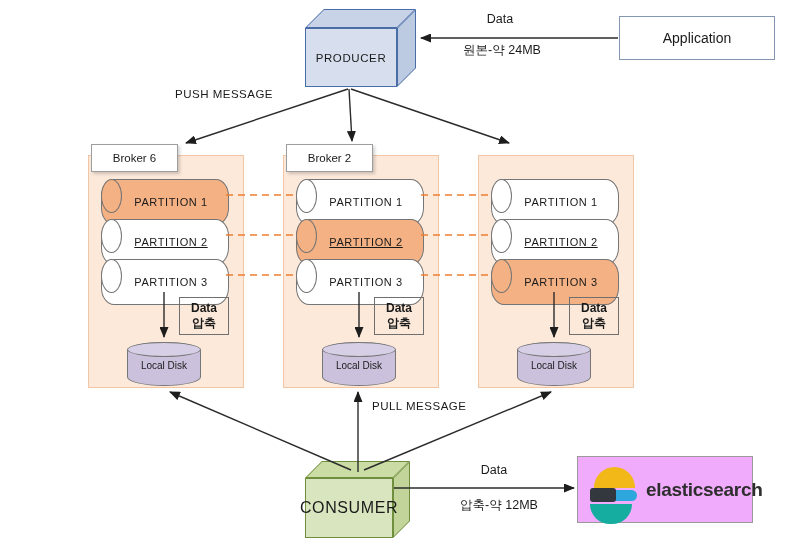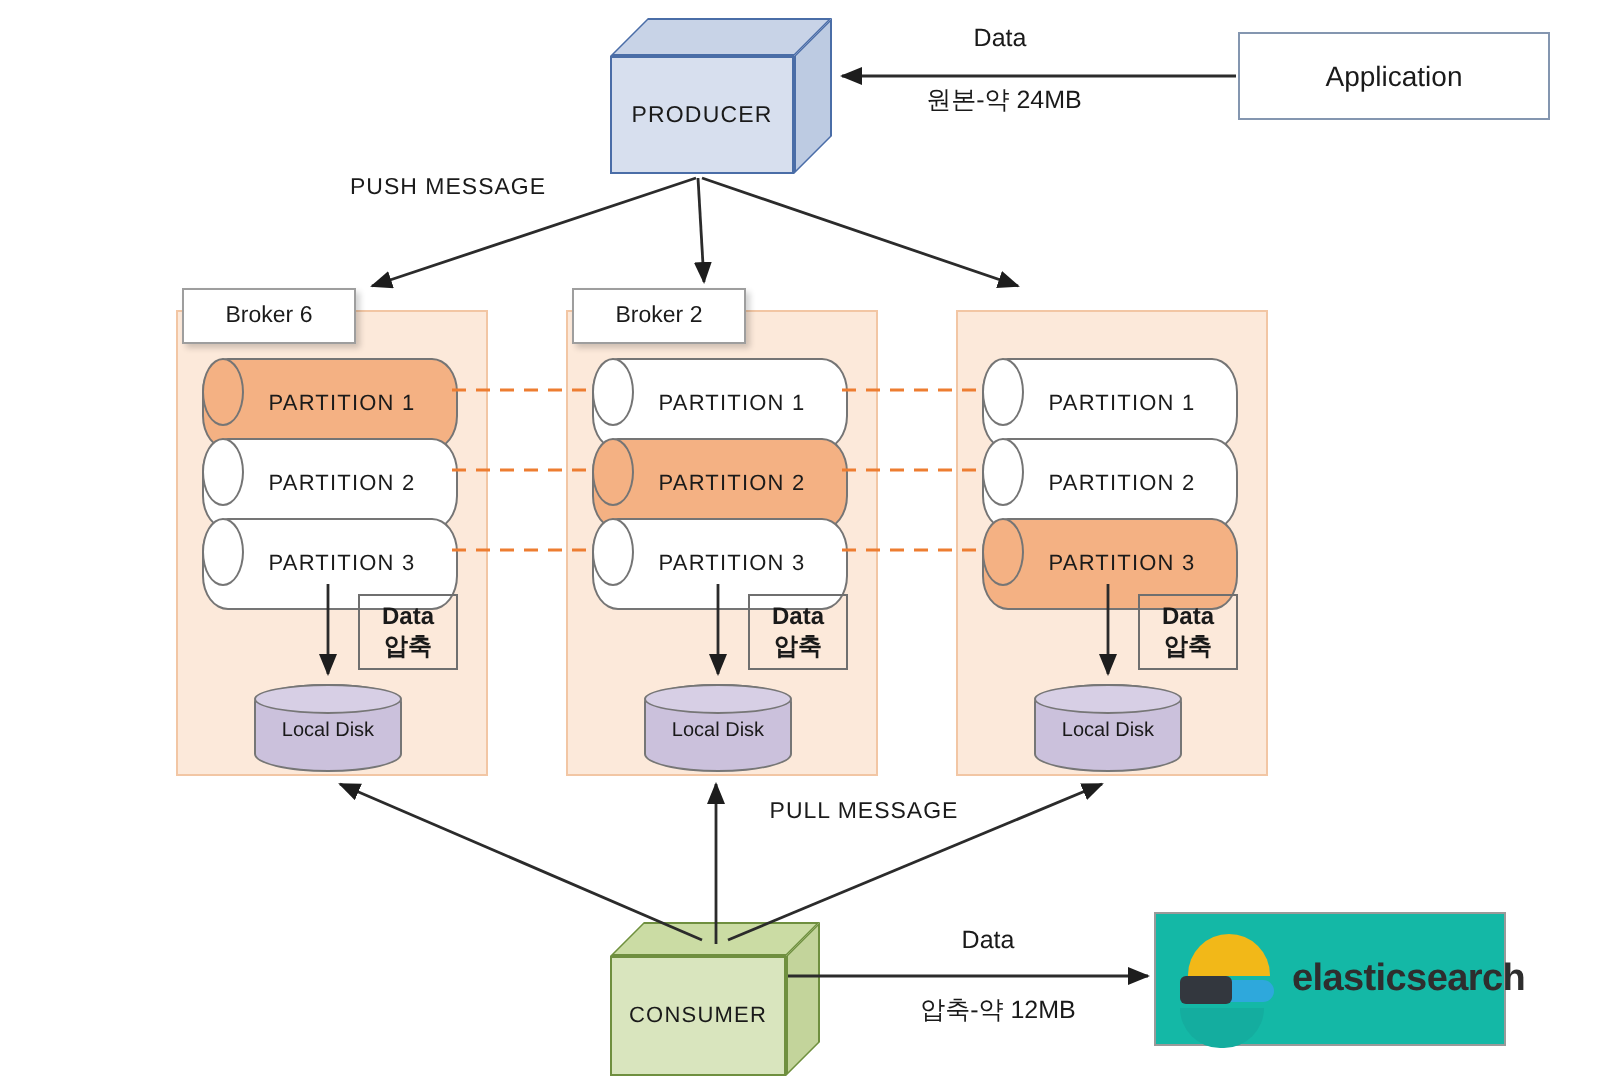--- a/index.html
+++ b/index.html
@@ -15,28 +15,28 @@
     border:1.5px solid var(--edge); background:var(--face-top);
     transform:skewX(-45deg); transform-origin:0 100%; z-index:1; }
   .box3d .sidef { position:absolute; left:100%; top:0; width:var(--d); height:100%;
     border:1.5px solid var(--edge); background:var(--face-side);
     transform:skewY(-45deg); transform-origin:0 0; z-index:1; }
   .producer { left:305px; top:28px; width:92px; height:59px; --d:19px;
     --edge:#4a6da7; --face:#d7dfee; --face-top:#c8d3e7; --face-side:#bdcbe2; }
   .producer .front { font-size:11.5px; letter-spacing:.6px; }
   .consumer { left:305px; top:478px; width:88px; height:60px; --d:17px;
     --edge:#6f8f3f; --face:#d9e5be; --face-top:#cbdca4; --face-side:#c3d49b; }
-  .consumer .front { font-size:11px; letter-spacing:.6px; }
+  .consumer .front { font-size:16px; letter-spacing:.6px; }
 
   
   .app-box { position:absolute; left:619px; top:16px; width:156px; height:44px;
     background:#fff; border:1.3px solid #8496b0; display:flex; align-items:center; justify-content:center;
     font-size:14px; }
   .es-box { position:absolute; left:577px; top:456px; width:176px; height:67px;
-    background:#14b8a6; border:1.2px solid #9a9a9a; display:flex; align-items:center; z-index:2; }
+    background:#f0abfc; border:1.2px solid #9a9a9a; display:flex; align-items:center; z-index:2; }
   .es-text { font-size:19px; font-weight:600; color:#2e2e2e; letter-spacing:-0.3px; margin-left:9px; }
 
   
   .es-logo { position:relative; width:48px; height:46px; margin-left:11px; flex:0 0 auto; }
   .es-logo .e-top { position:absolute; left:5px; top:0; width:41px; height:21px;
     background:var(--es-yellow); border-radius:21px 21px 0 0; }
   .es-logo .e-mid { position:absolute; left:3px; top:23px; width:45px; height:11px;
     background:var(--es-blue); border-radius:6px; }
   .es-logo .e-dark { position:absolute; left:1px; top:21.5px; width:26px; height:14px;
     background:var(--es-dark); border-radius:3px; }
@@ -51,38 +51,38 @@
     background:#fff; border:1px solid #9e9e9e; box-shadow:2px 2px 3px rgba(0,0,0,.18);
     display:flex; align-items:center; justify-content:center; font-size:11.5px; z-index:3; }
 
   .partition { position:absolute; left:12px; width:128px; height:46px;
     background:#fff; border:1.4px solid #757575; border-radius:13px/17px;
     display:flex; align-items:center; justify-content:center; z-index:2; }
   .partition .cap { position:absolute; left:-1px; top:-1.4px; width:21px; height:34px;
     border:1.4px solid #757575; border-radius:50%; background:inherit; }
   .partition .p-label { font-size:11px; letter-spacing:.6px; padding-left:12px; }
   .partition.highlighted { background:var(--partition-highlight); }
-  .pt0 { top:23px; } .pt1 { top:63px; } .pt2 { top:103px; }
+  .pt0 { top:23px; } .pt1 { top:63px;text-decoration:underline; } .pt2 { top:103px; }
 
   .compress { position:absolute; left:90px; top:141px; width:50px; height:38px;
     border:1.2px solid #6f6f6f; display:flex; flex-direction:column; align-items:center; justify-content:center;
     font-weight:bold; font-size:12px; line-height:15px; z-index:2; }
 
   .disk { position:absolute; left:38px; top:186px; width:74px; height:44px;
     background:var(--disk-fill); border:1.4px solid #767676; border-radius:37px/9px; z-index:2; }
   .disk .rim { position:absolute; left:-1.4px; top:-1.4px; width:74px; height:15px;
     border:1.4px solid #767676; border-radius:50%; background:#d7cfe5; }
   .disk .disk-label { position:absolute; left:0; top:17px; width:100%; text-align:center; font-size:10px; }
 
   
   .lbl { position:absolute; font-size:12.5px; text-align:center; }
   .lbl-data-top     { left:468px; top:12px;  width:64px; }
   .lbl-orig         { left:452px; top:42px;  width:100px; }
   .lbl-push         { left:175px; top:88px;  width:120px; text-align:left; font-size:11.5px; letter-spacing:.5px; }
-  .lbl-pull         { left:372px; top:400px; width:120px; text-align:center; font-size:11.5px; letter-spacing:.5px; }
+  .lbl-pull         { left:372px; top:400px; width:120px; text-align:left; font-size:11.5px; letter-spacing:.5px; }
   .lbl-data-bottom  { left:462px; top:463px; width:64px; }
   .lbl-comp         { left:447px; top:497px; width:104px; }
 
   
   .overlay { position:absolute; inset:0; width:800px; height:543px; pointer-events:none; z-index:6; }
 </style>
 </head>
 <body>
 
 <div class="stage">

